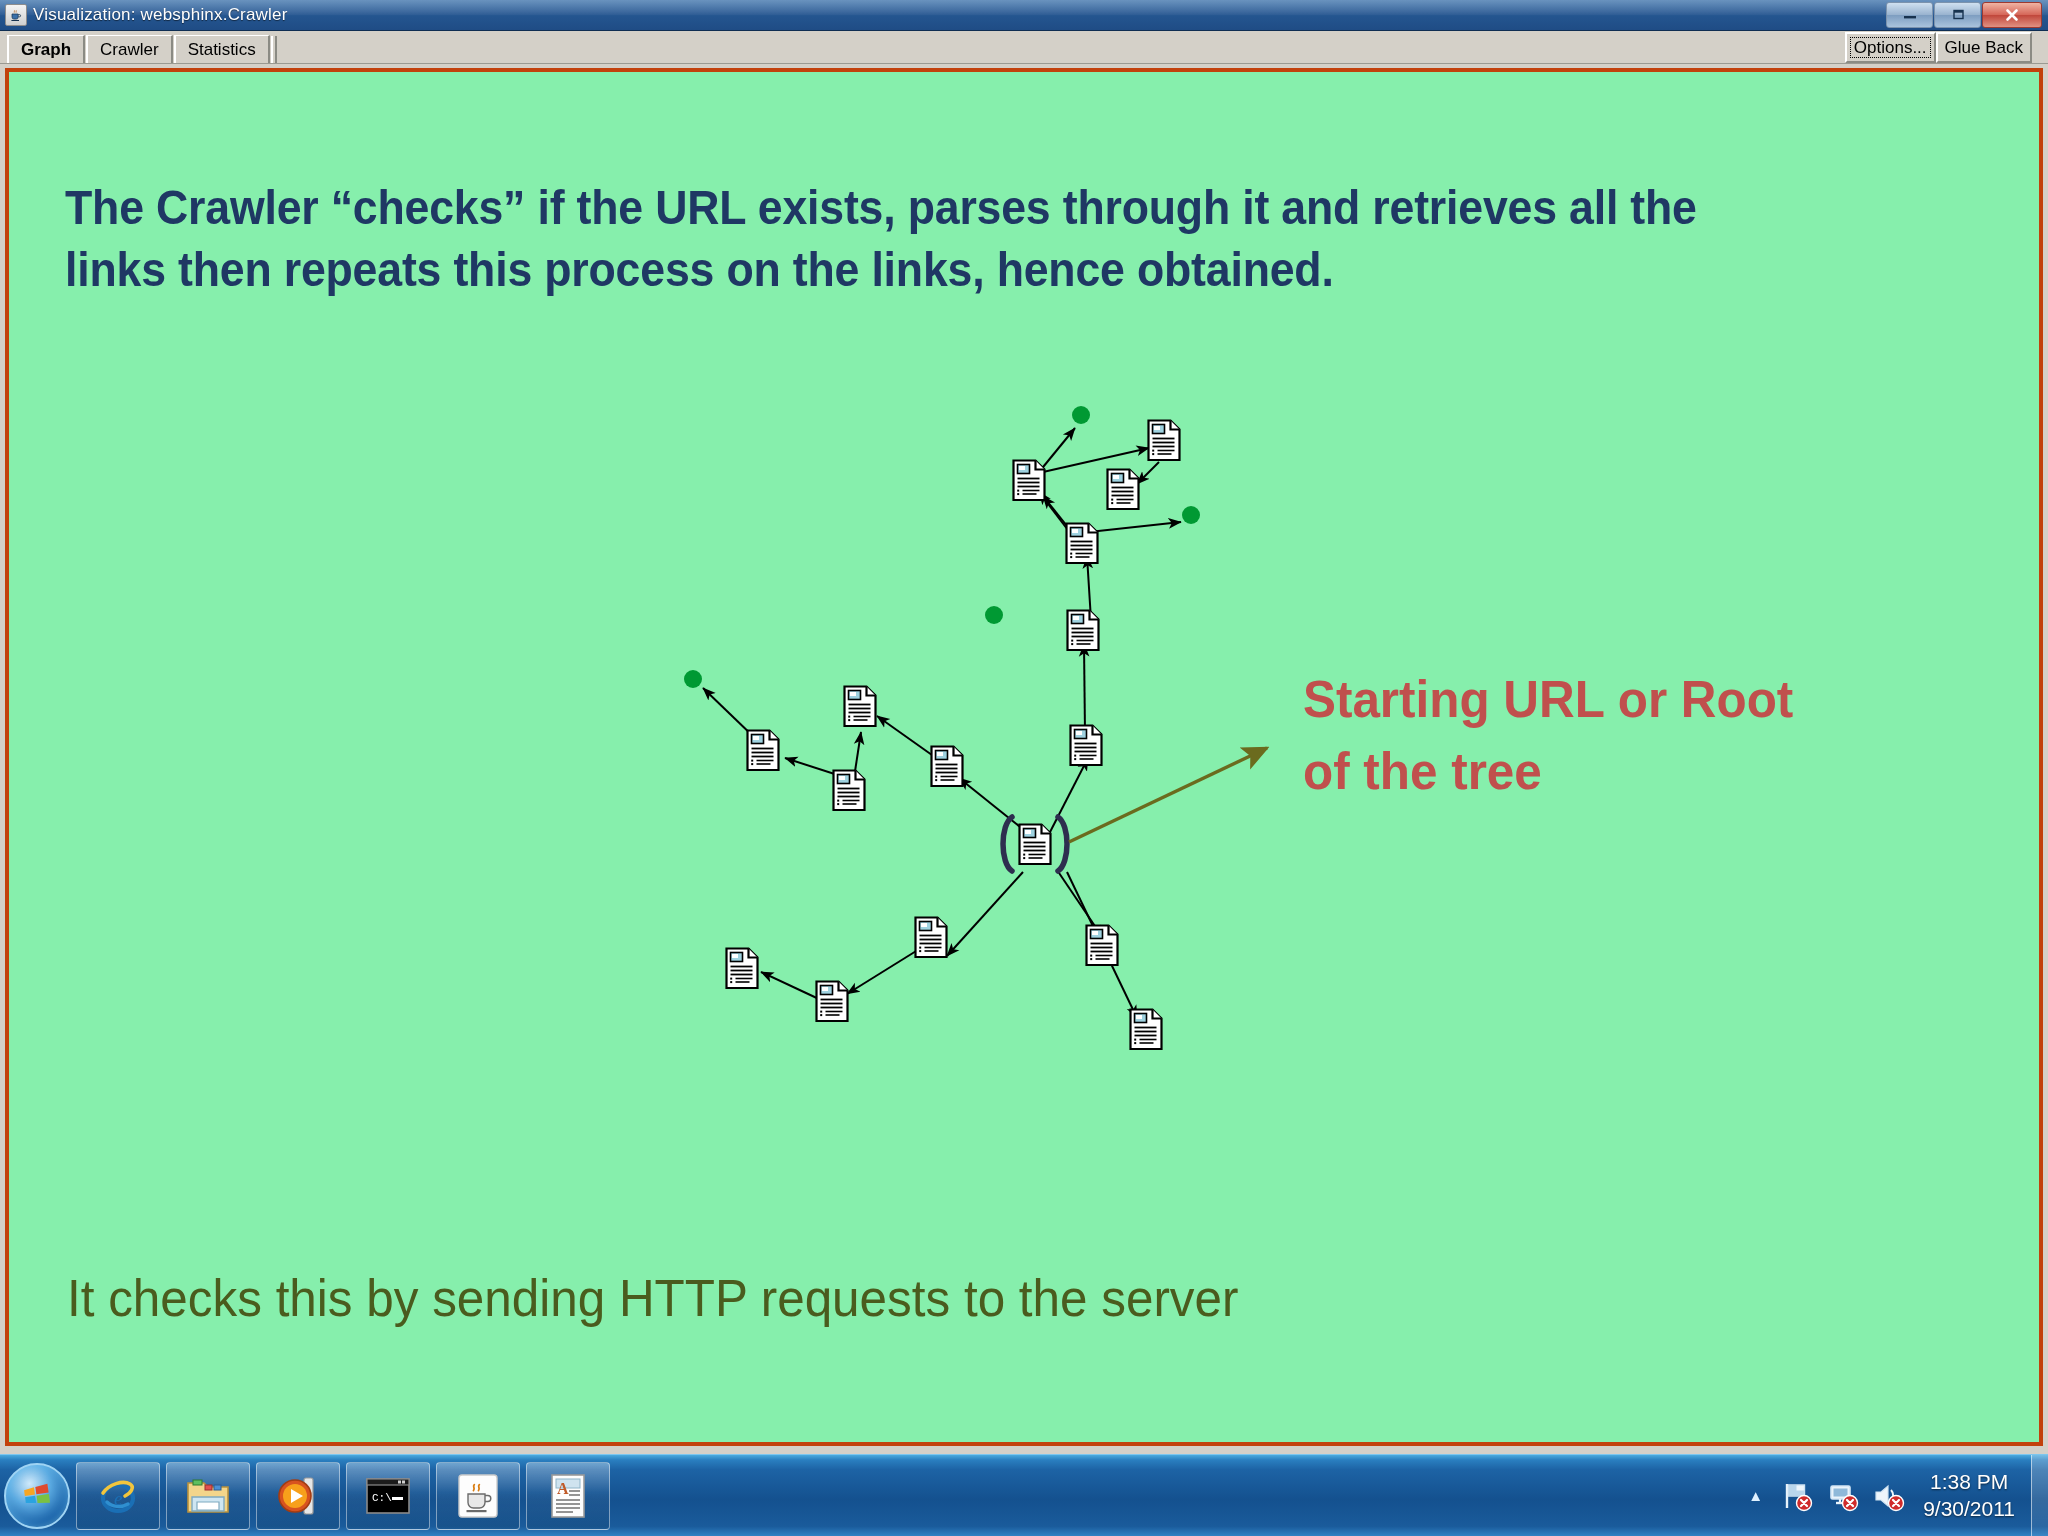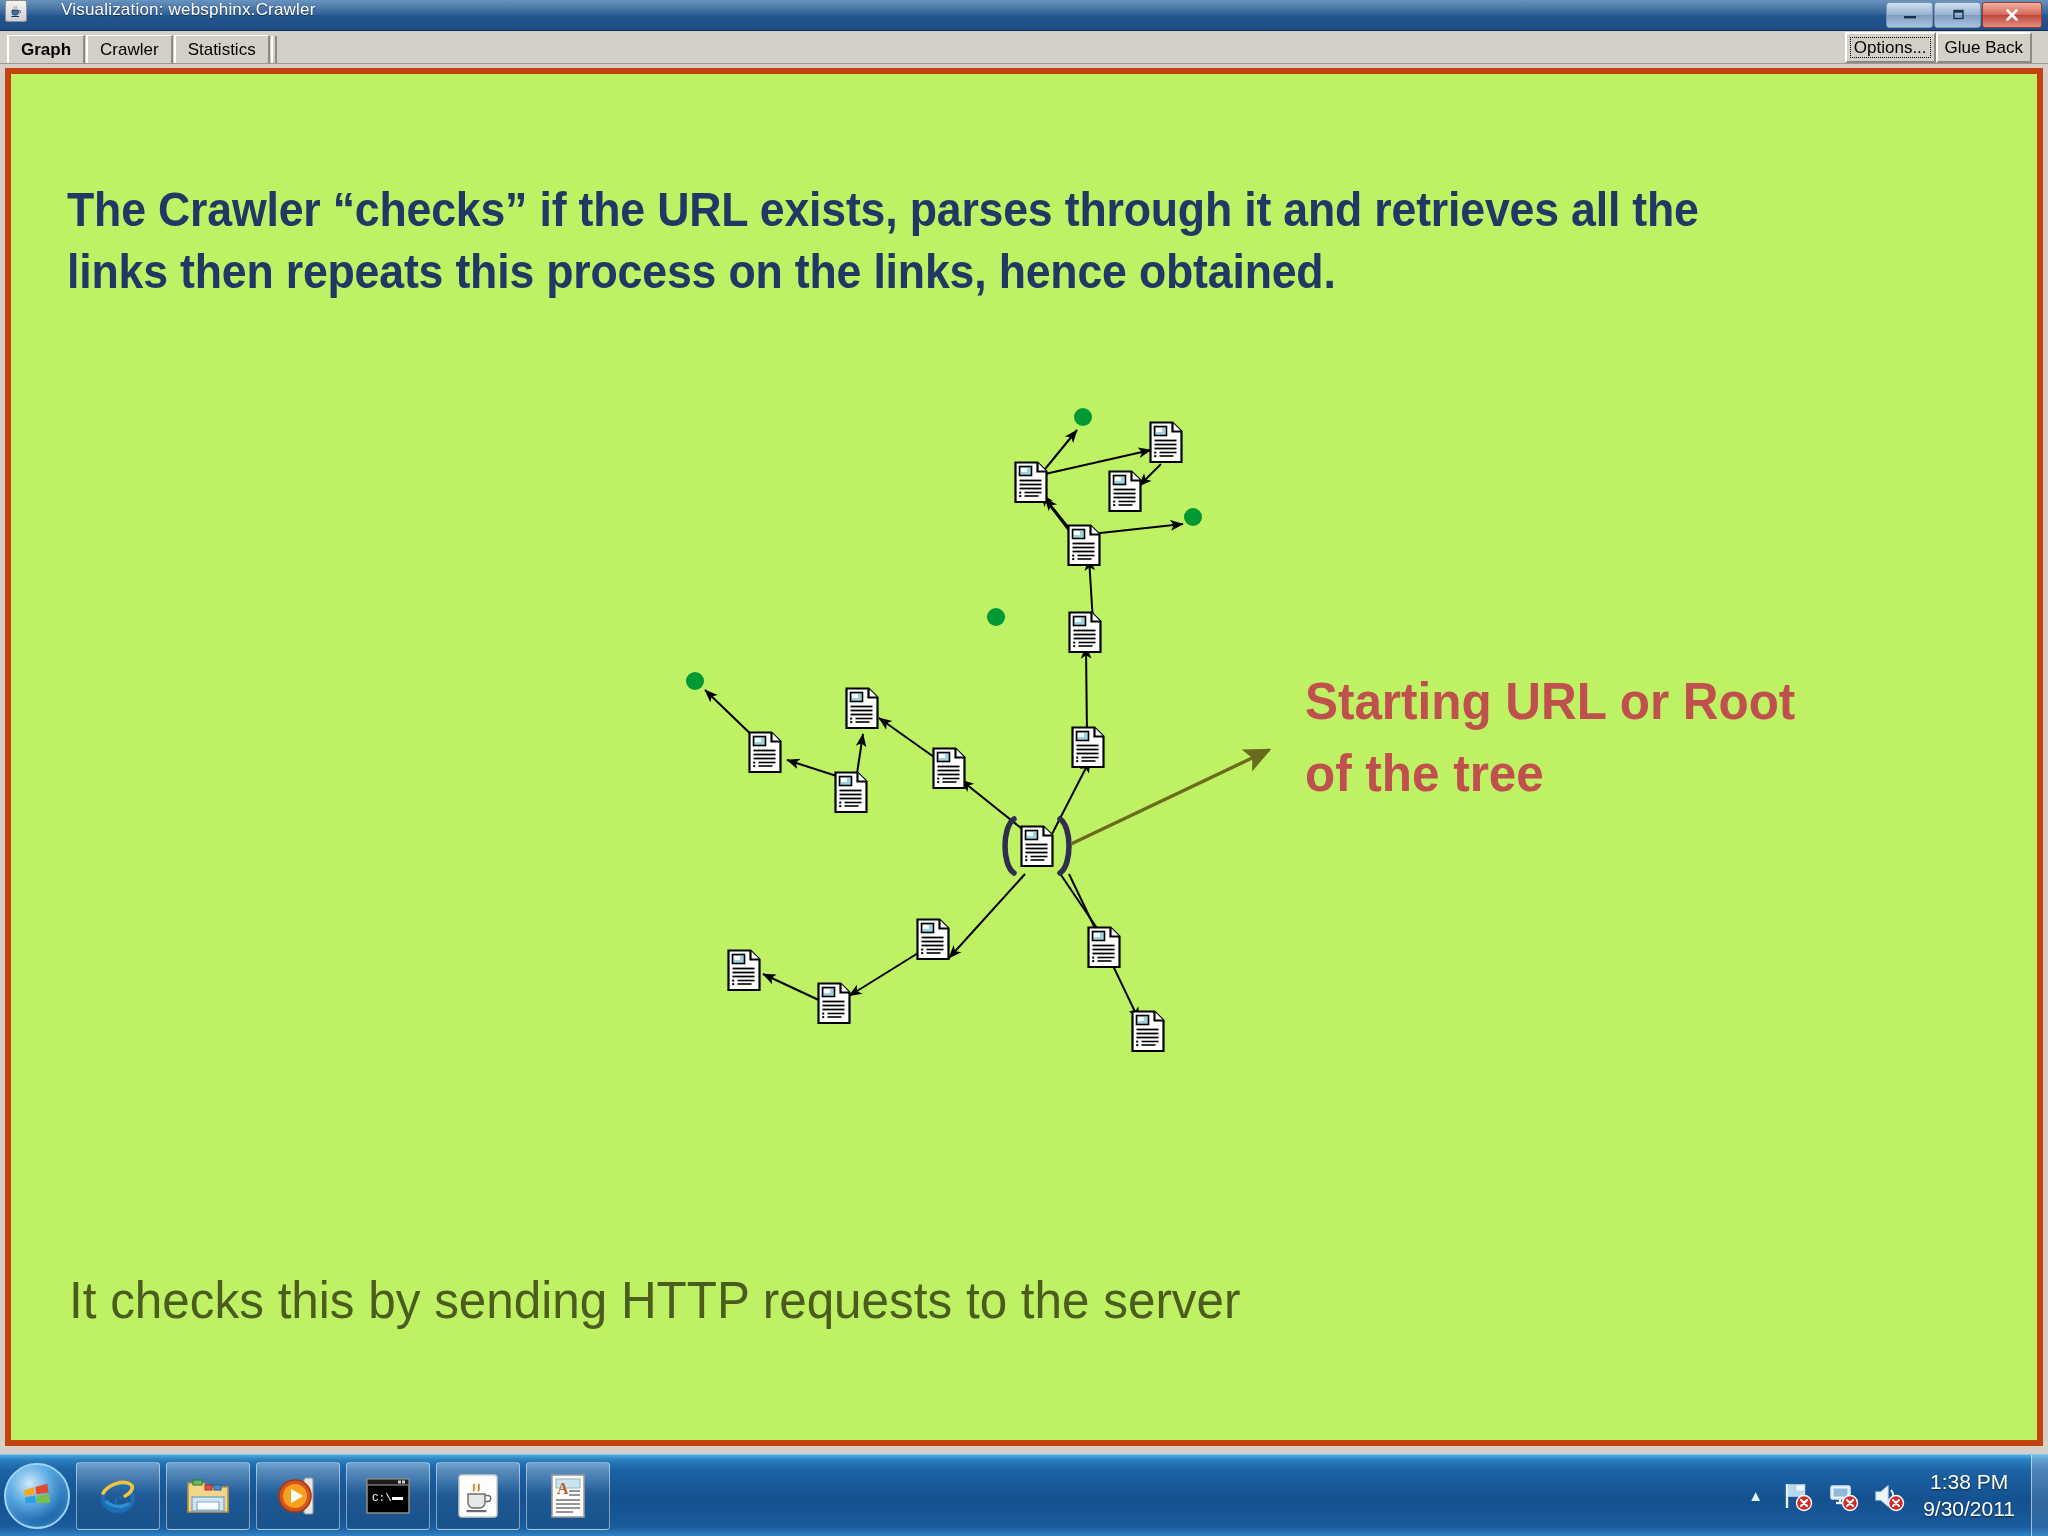--- a/index.html
+++ b/index.html
@@ -20,21 +20,21 @@
   #window{
     position:absolute;left:0;top:0;width:2048px;height:1455px;
     background:#d4d0c8;
     box-sizing:border-box;
   }
   
   #titlebar{
     position:relative;height:30px;
     background:linear-gradient(180deg,#3f74ac 0%,#2e5d96 40%,#24558f 55%,#1f4c85 100%);
     border-bottom:1px solid #0e2d52;
-    display:flex;gap:28px;
+    display:flex;align-items:center;
   }
   #titlebar:before{
     content:"";position:absolute;left:0;right:0;top:0;height:50%;
     background:linear-gradient(180deg,rgba(255,255,255,.22),rgba(255,255,255,.03));
     pointer-events:none;
   }
   .tb-icon{
     width:20px;height:20px;margin-left:5px;margin-right:6px;flex:none;
     position:relative;z-index:2;
     background:linear-gradient(180deg,#f4f4f4,#cfcfcf);
@@ -86,21 +86,21 @@
     font-size:17px;color:#000;background:#d4d0c8;
     border:2px solid;border-color:#ffffff #8b8b84 #8b8b84 #ffffff;
   }
   .hdr-btn.focused:before{
     content:"";position:absolute;inset:3px;border:1px dotted #000;pointer-events:none;
   }
   .hdr-btn.focused{position:relative;}
   
   #canvas-wrap{
     position:absolute;left:5px;top:68px;right:5px;bottom:9px;
-    background:#bef264;border:6px solid #c2410c;box-sizing:border-box;
+    background:#86efac;border:4px solid #c2410c;box-sizing:border-box;
     overflow:hidden;
   }
   #canvas{position:absolute;inset:0;}
   .heading{
     position:absolute;left:56px;top:105px;width:1870px;
     color:#1f3864;font-weight:bold;font-size:48px;line-height:1.29;
     font-family:"Liberation Sans",sans-serif;
     letter-spacing:-.2px;
     transform:scaleX(.93);transform-origin:left top;
   }

